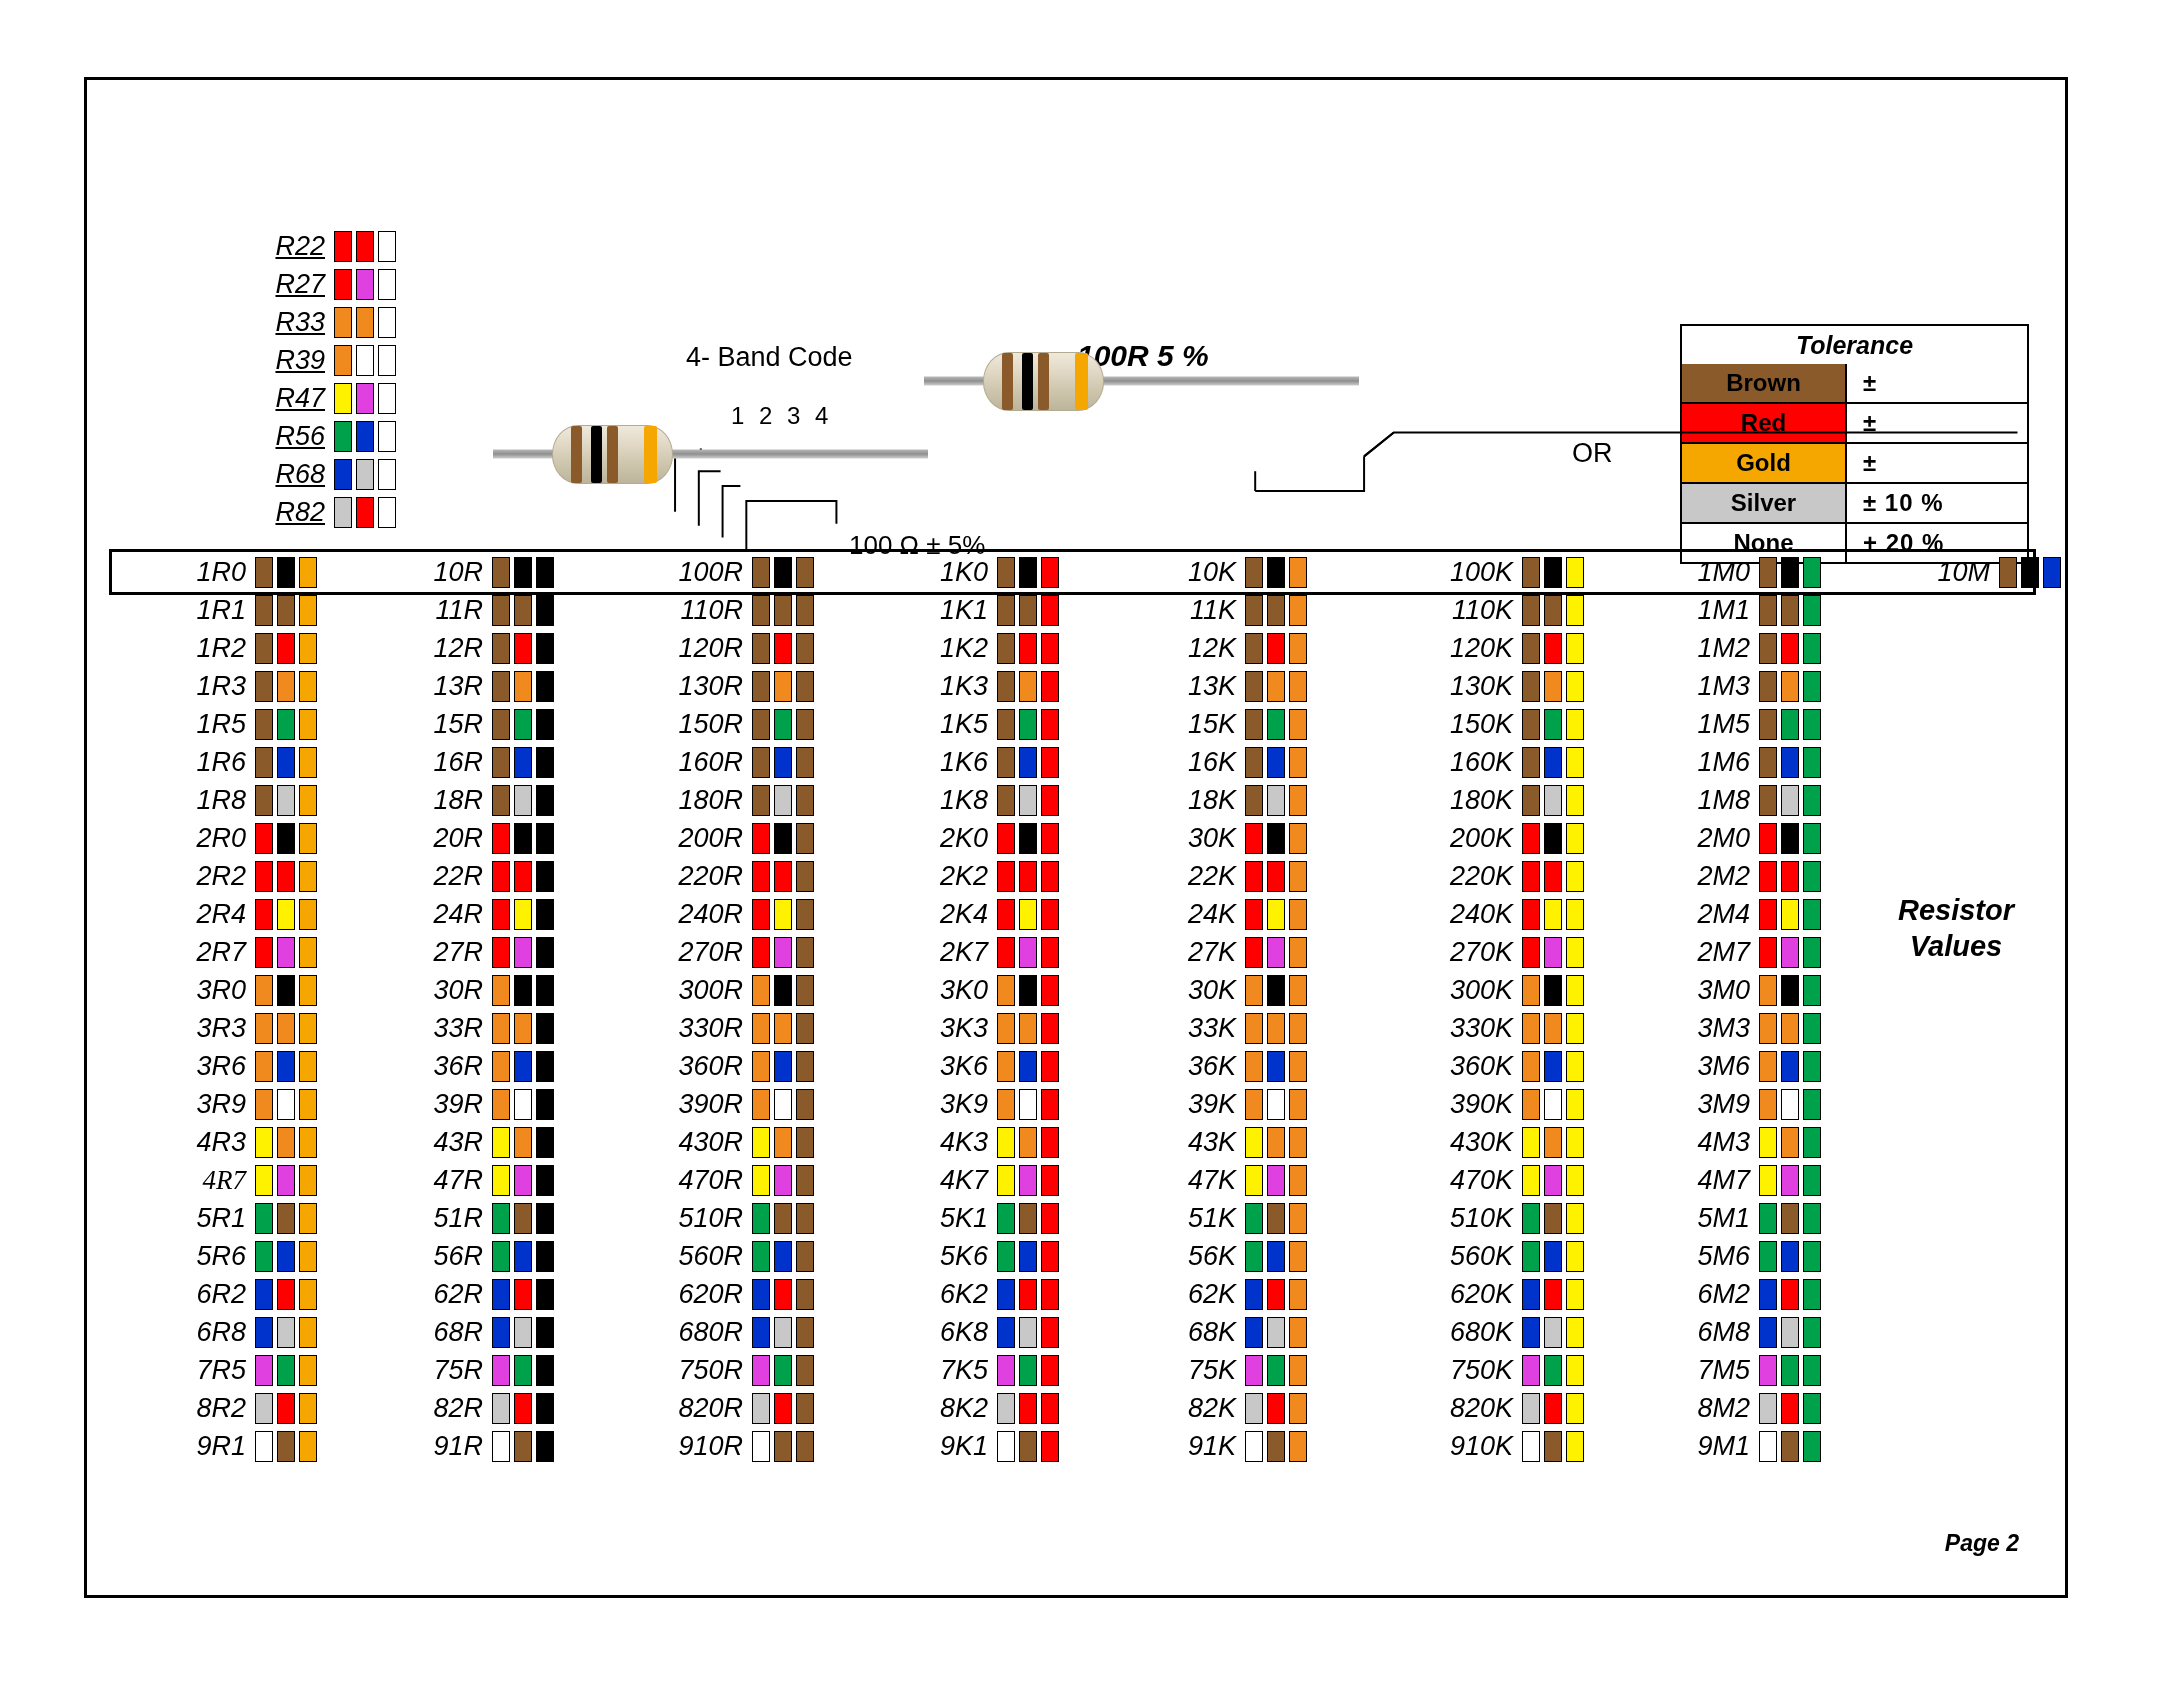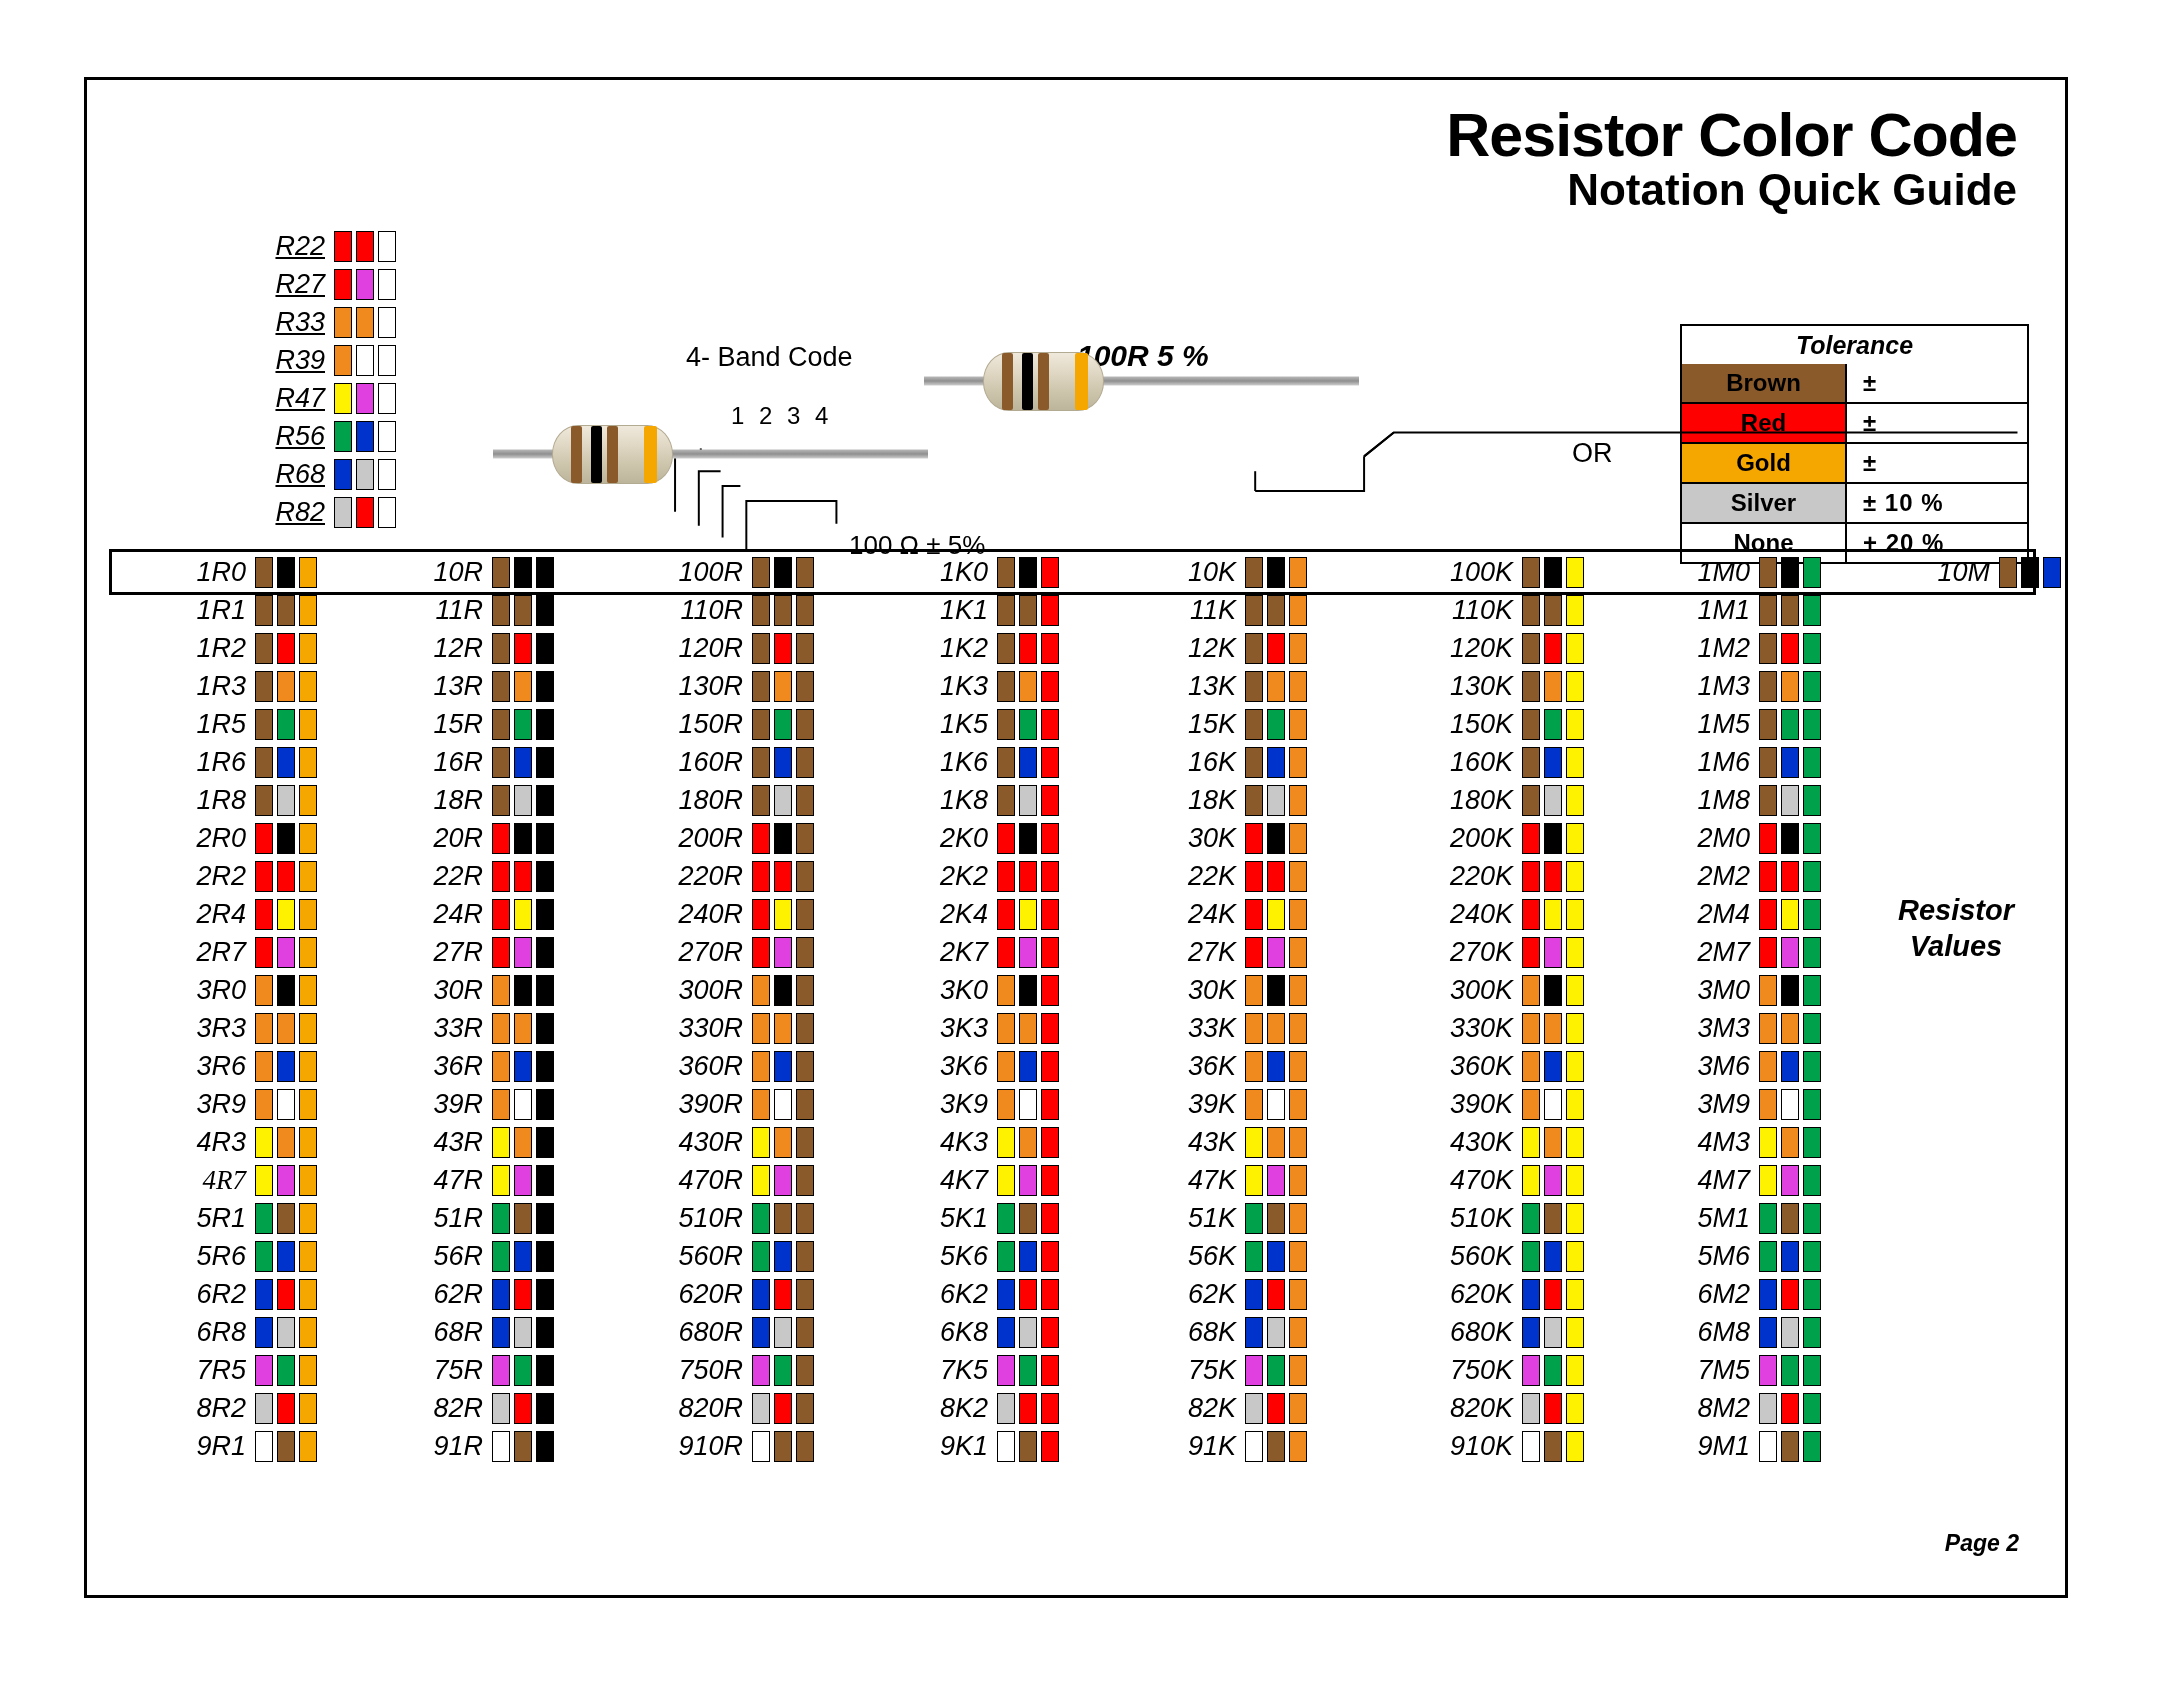--- a/index.html
+++ b/index.html
@@ -57,24 +57,20 @@
 
   .copyright{position:absolute;left:0;right:0;top:1401px;text-align:center;font-size:28px;font-weight:bold;font-style:italic;}
   .pagenum{position:absolute;right:46px;top:1450px;font-size:23px;font-weight:bold;font-style:italic;}
 </style>
 </head>
 <body>
 
 <div class="page">
   <div class="sheet">
 
-    <div class="title">
-      <h1>Resistor Color Code</h1>
-      <h2>Notation Quick Guide</h2>
-    </div>
 
     <div class="tol">
       <div class="row">
         <div class="hdr" style="flex:1">Tolerance</div>
       </div>
       <div id="tolRows">
           <div class="row">
             <div class="c1" style="background: rgb(139, 90, 43); color: rgb(0, 0, 0);">Brown</div>
             <div class="c2">±</div>
           </div>

